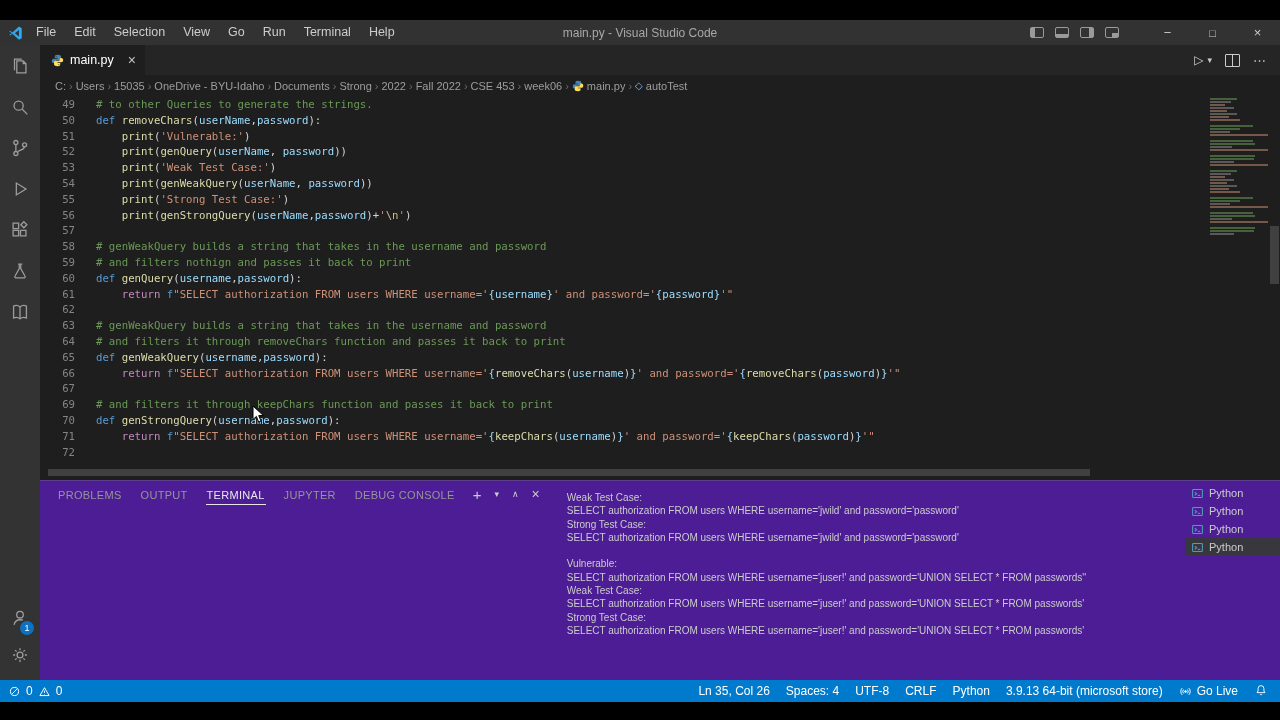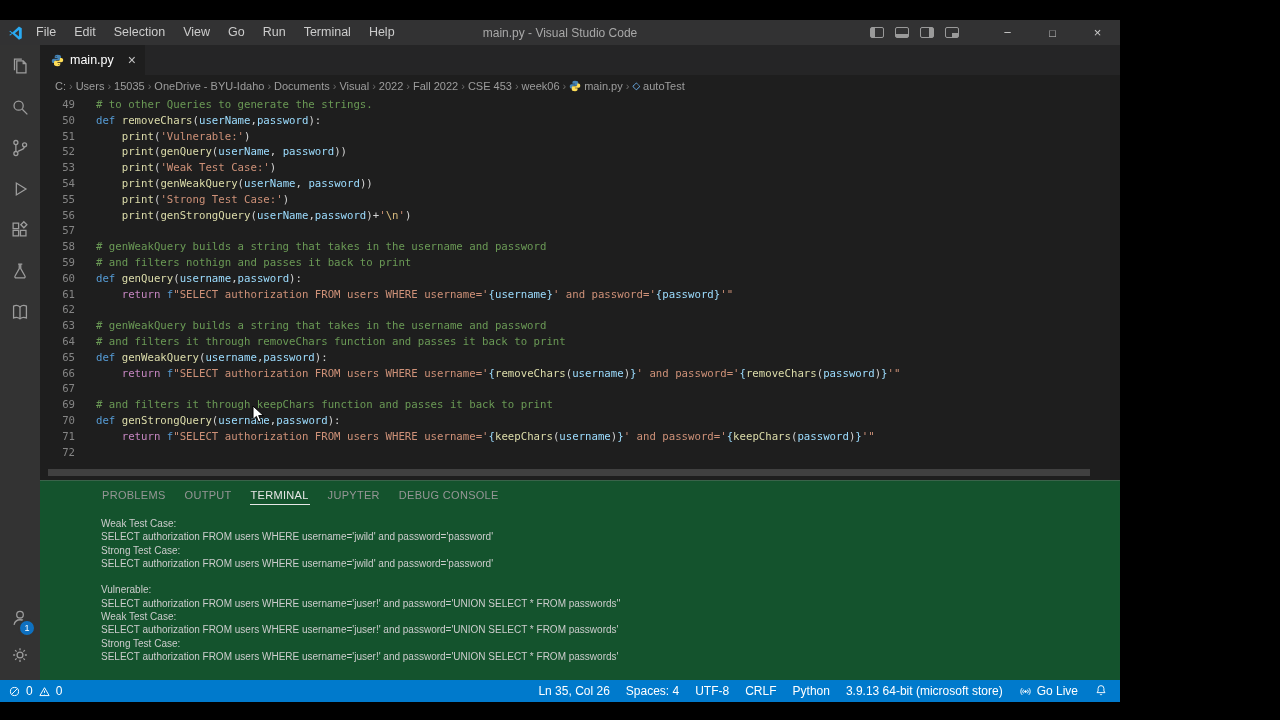--- a/index.html
+++ b/index.html
@@ -1,16 +1,16 @@
 <!DOCTYPE html>
 <html><head>
 <meta charset="utf-8">
 <style>
   html,body{margin:0;padding:0;background:#000;}
-  .screen{position:relative;width:1120px;height:720px;background:#000;overflow:hidden;
+  .screen{position:relative;width:1280px;height:720px;background:#000;overflow:hidden;
           font-family:"Liberation Sans",sans-serif;-webkit-font-smoothing:antialiased;}
 
   
   .titlebar{position:absolute;top:20px;left:0;right:0;height:25px;background:#323233;
             display:flex;align-items:center;color:#ccc;font-size:12.5px;}
   .logo{display:flex;align-items:center;margin:0 4px 0 8px;}
   .menu-item{padding:0 9px;height:25px;line-height:25px;cursor:default;}
   .window-title{position:absolute;left:50%;transform:translateX(-50%);color:#a8a8a8;font-size:12px;white-space:nowrap;}
   .titlebar-right{margin-left:auto;display:flex;align-items:center;height:100%;}
   .layout-icons{display:flex;gap:11px;margin-right:26px;align-items:center;}
@@ -65,22 +65,22 @@
   .c-comment{color:#6a9955;} .c-kw{color:#569cd6;} .c-ctrl{color:#c586c0;}
   .c-fn{color:#dcdcaa;} .c-var{color:#9cdcfe;} .c-str{color:#ce9178;}
   .c-esc{color:#d7ba7d;} .c-plain{color:#d4d4d4;}
   .minimap{position:absolute;top:2px;right:12px;width:58px;}
   .stripe{height:2px;margin-bottom:1px;}
   .vscroll{position:absolute;top:130px;right:1px;width:9px;height:58px;background:rgba(121,121,121,.38);}
   .hscroll{position:absolute;bottom:4px;left:8px;width:1042px;height:7px;background:rgba(121,121,121,.38);}
   .mouse-cursor{position:absolute;left:212px;top:309px;z-index:50;}
 
   
-  .panel{height:200px;border-top:1px solid rgba(128,128,128,.35);display:flex;flex-direction:column;
-         background:#14532d;flex-shrink:0;box-sizing:border-box;padding-left:44px;}
+  .panel{height:200px;border-top:1px solid rgba(128,128,128,.35);display:flex;flex-direction:row;
+         background:#4c1d95;flex-shrink:0;box-sizing:border-box;}
   .panel-header{height:26px;display:flex;align-items:center;padding:0 10px 0 17px;flex-shrink:0;}
   .panel-tab{font-size:11px;letter-spacing:.3px;color:#969696;margin-right:17px;padding:5px 1px 3px;
              border-bottom:1px solid transparent;}
   .panel-tab.active{color:#e7e7e7;border-bottom-color:#e7e7e7;}
   .panel-actions{margin-left:auto;display:flex;align-items:center;gap:13px;color:#ccc;}
   .pa{font-size:12px;line-height:1;}
   .pa.plus{font-size:15px;} .pa.chev{font-size:9px;} .pa.close{font-size:14px;}
   .panel-body{flex:1;display:flex;min-height:0;}
   .term-out{flex:1;padding:10px 0 0 17px;font-family:Liberation Sans, sans-serif;font-size:10px;
             line-height:13.3px;color:#cccccc;overflow:hidden;}
@@ -251,21 +251,21 @@
           <span class="crumb-sep">›</span>
           <span class="crumb">
             <span>OneDrive - BYU-Idaho</span>
           </span>
           <span class="crumb-sep">›</span>
           <span class="crumb">
             <span>Documents</span>
           </span>
           <span class="crumb-sep">›</span>
           <span class="crumb">
-            <span>Visual</span>
+            <span>Strong</span>
           </span>
           <span class="crumb-sep">›</span>
           <span class="crumb">
             <span>2022</span>
           </span>
           <span class="crumb-sep">›</span>
           <span class="crumb">
             <span>Fall 2022</span>
           </span>
           <span class="crumb-sep">›</span>

